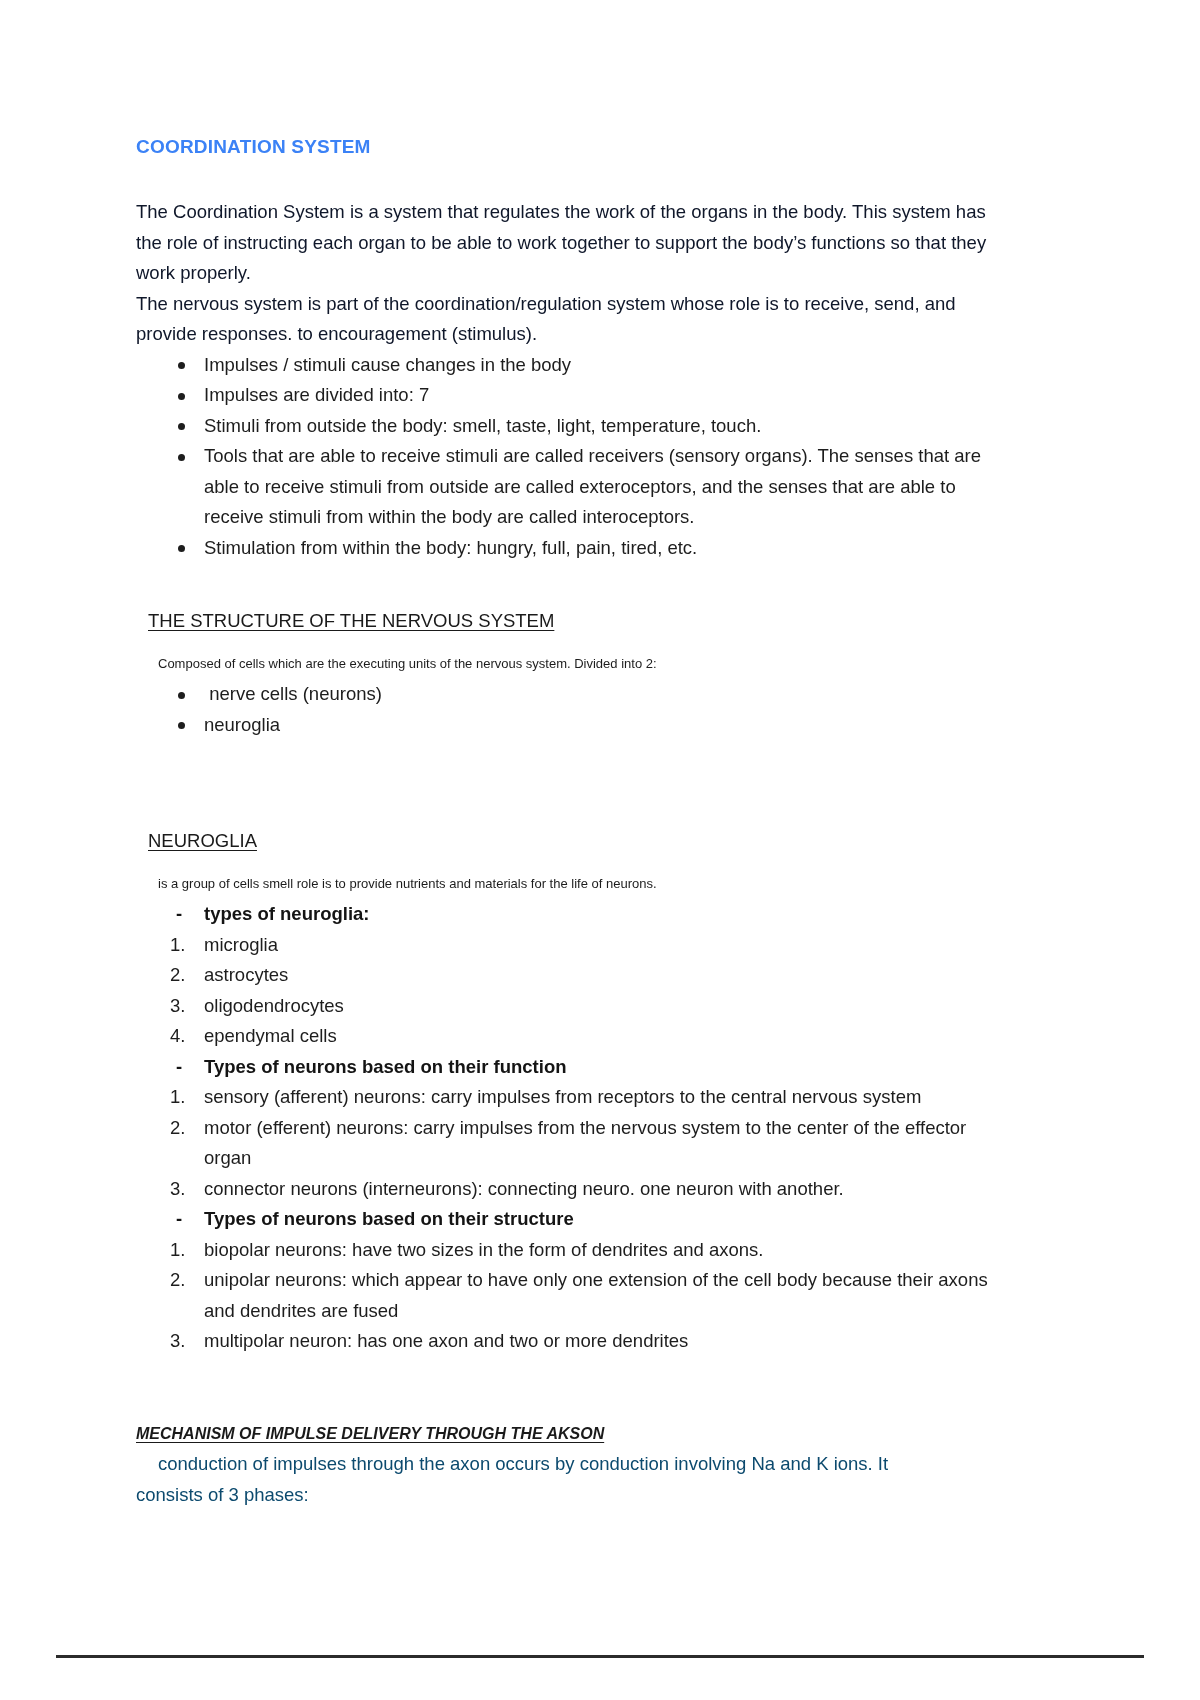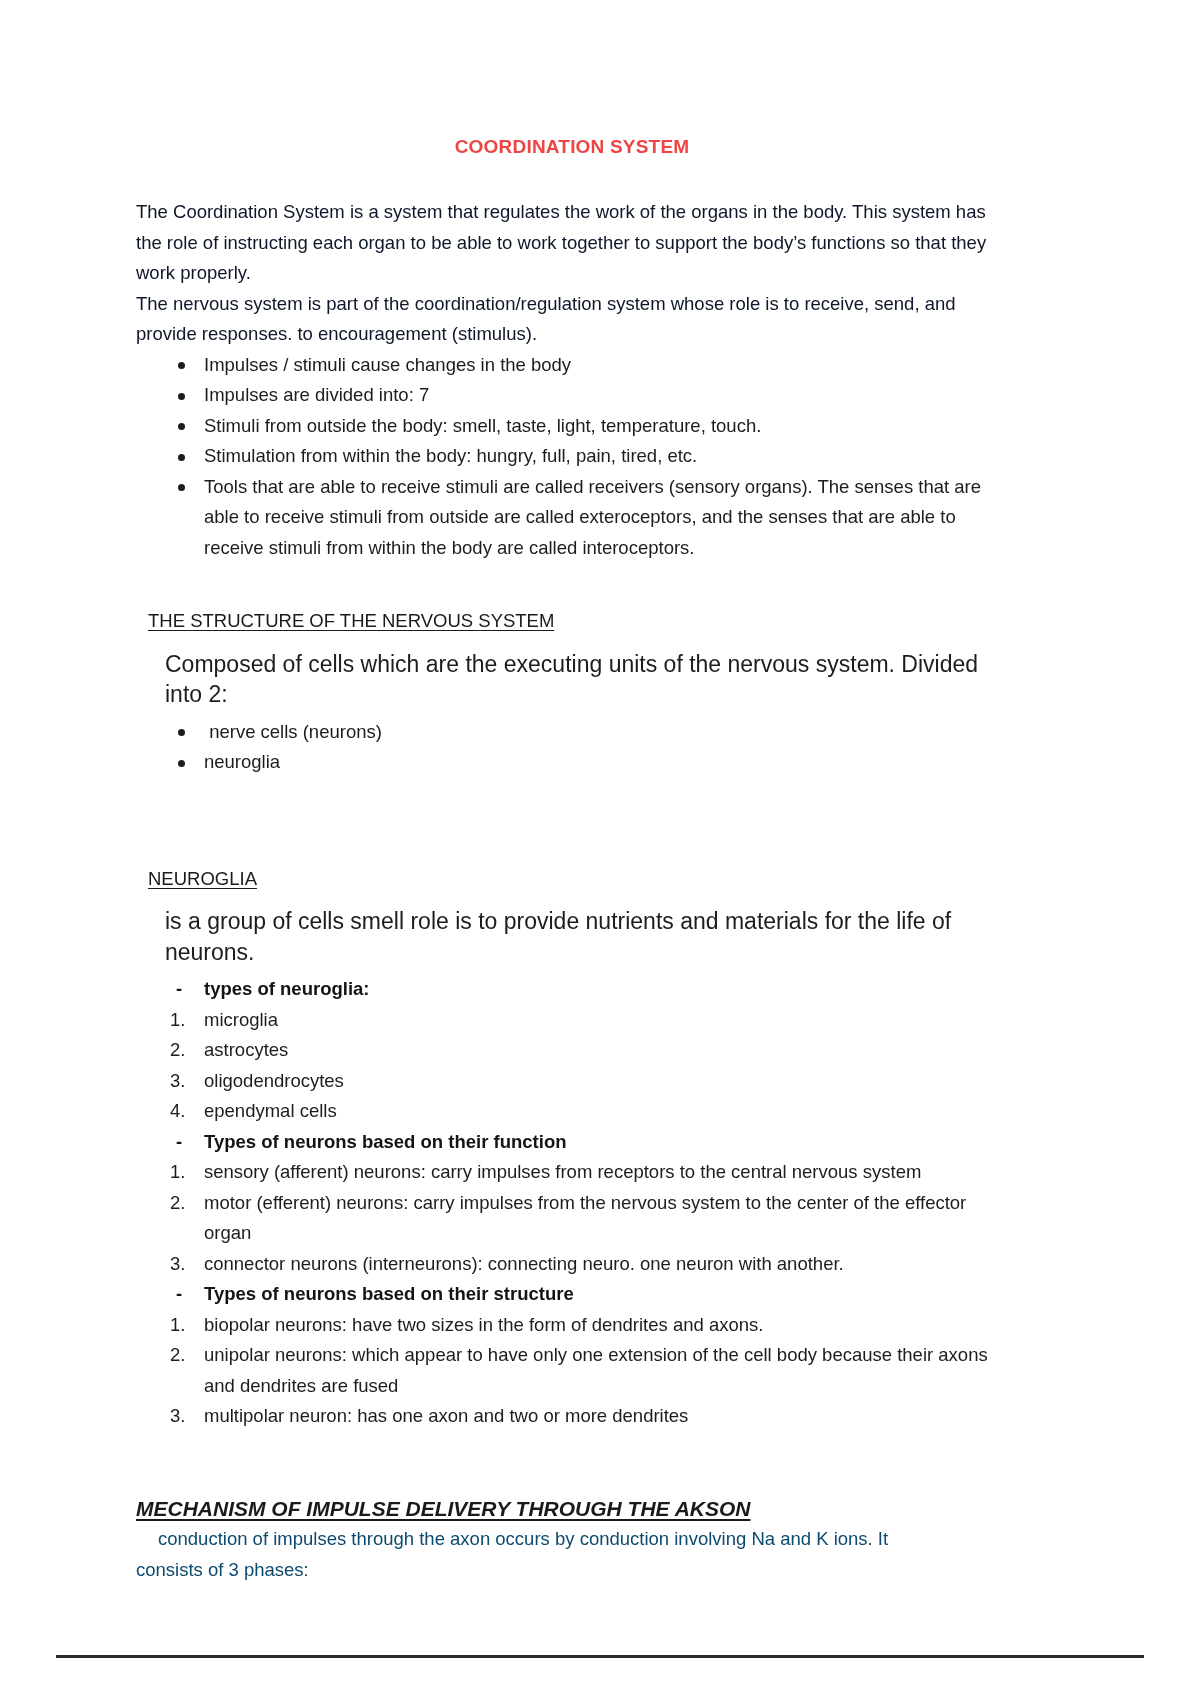--- a/index.html
+++ b/index.html
@@ -23,27 +23,27 @@
     padding: 0;
     overflow: hidden;
   }
   .content {
     position: absolute;
     left: 136px;
     top: 0;
     width: 872px;
   }
   .doc-title {
-    text-align: center;
+    text-align: left;
     font-weight: bold;
     font-size: 19px;
     letter-spacing: 0.2px;
     margin-top: 136px;
     margin-bottom: 0;
-    color: #ef4444;
+    color: #3b82f6;
   }
   p.para {
     font-size: 18.5px;
     line-height: 30.5px;
     margin: 0;
     color: #0f172a;
     text-align: left;
   }
   .gap-title-body { height: 39px; }
   .gap-block { height: 31px; }
@@ -75,34 +75,34 @@
 
   .heading-underline {
     font-size: 18.5px;
     line-height: 30.5px;
     text-decoration: underline;
     text-underline-offset: 3px;
     color: #1a1a1a;
     margin: 12px;
   }
   .heading-italic-underline {
-    font-size: 21px;
+    font-size: 16px;
     line-height: 30.5px;
     font-style: italic;
     font-weight: bold;
     text-decoration: underline;
     text-underline-offset: 3px;
     color: #1a1a1a;
     margin: 0;
   }
 
   p.indent1 {
-    font-size: 23px;
-    line-height: 30.5px;
-    margin: 7px;
+    font-size: 13px;
+    line-height: 30.5px;
+    margin: 0;
     padding-left: 22px;
     color: #1d1d1d;
   }
   p.flow {
     font-size: 18.5px;
     line-height: 30.5px;
     margin: 0;
     color: #0c4a6e;
   }
   p.flow .firstline-indent { padding-left: 22px; }
@@ -148,22 +148,22 @@
     <div class="gap-title-body"></div>
 
     <p class="para">The Coordination System is a system that regulates the work of the organs in the body. This system has the role of instructing each organ to be able to work together to support the body’s functions so that they work properly.</p>
 
     <p class="para">The nervous system is part of the coordination/regulation system whose role is to receive, send, and provide responses. to encouragement (stimulus).</p>
 
     <ul class="bullets">
       <li><span>Impulses / stimuli cause changes in the body</span></li>
       <li><span>Impulses are divided into: 7</span></li>
       <li><span>Stimuli from outside the body: smell, taste, light, temperature, touch.</span></li>
+      <li><span>Tools that are able to receive stimuli are called receivers (sensory organs). The senses that are able to receive stimuli from outside are called exteroceptors, and the senses that are able to receive stimuli from within the body are called interoceptors.</span></li>
       <li><span>Stimulation from within the body: hungry, full, pain, tired, etc.</span></li>
-      <li><span>Tools that are able to receive stimuli are called receivers (sensory organs). The senses that are able to receive stimuli from outside are called exteroceptors, and the senses that are able to receive stimuli from within the body are called interoceptors.</span></li>
     </ul>
 
     <div class="gap-block"></div>
 
     <p class="heading-underline">THE STRUCTURE OF THE NERVOUS SYSTEM</p>
 
     <p class="indent1">Composed of cells which are the executing units of the nervous system. Divided into 2:</p>
 
     <ul class="bullets">
       <li><span class="nowrap-pre"> nerve cells (neurons)</span></li>

